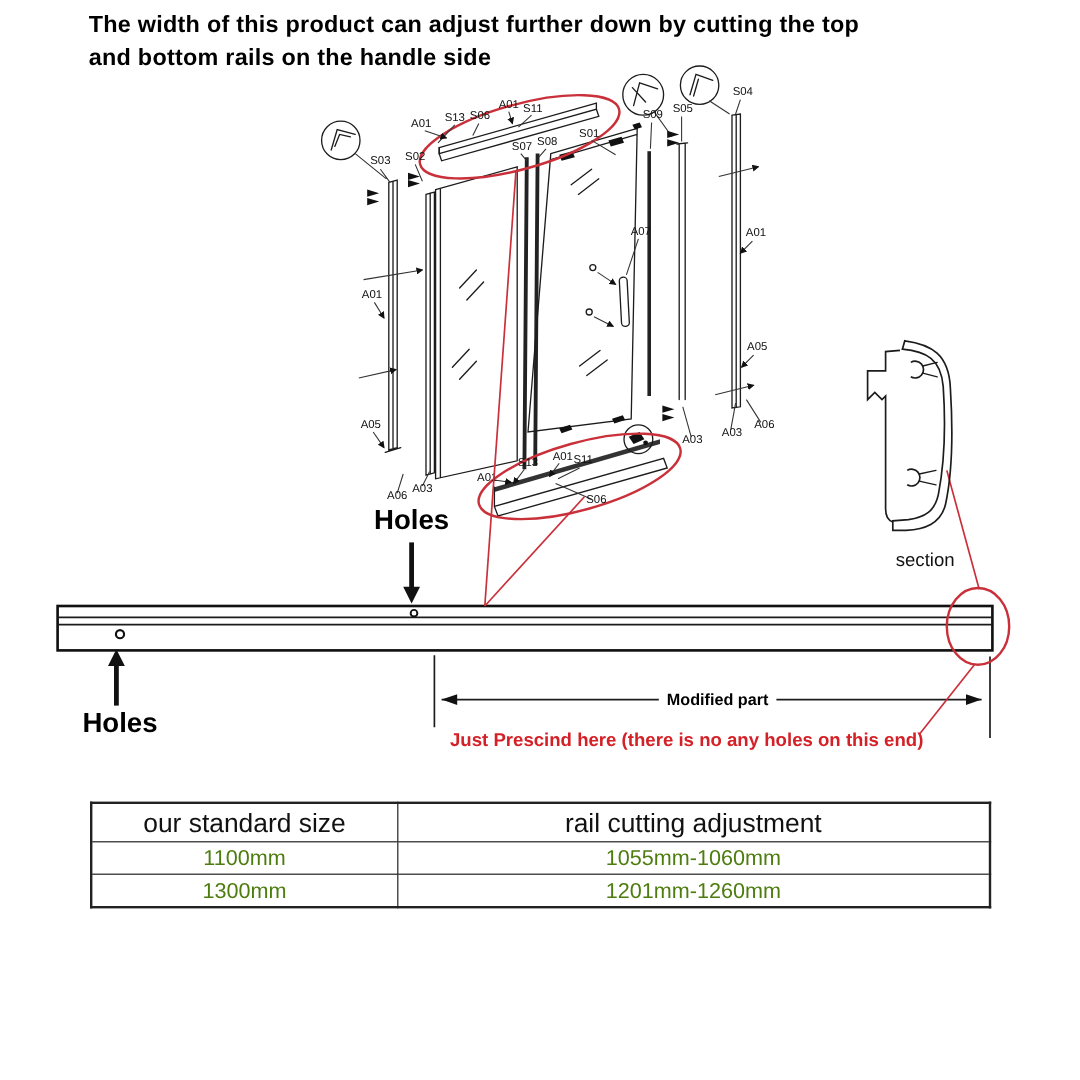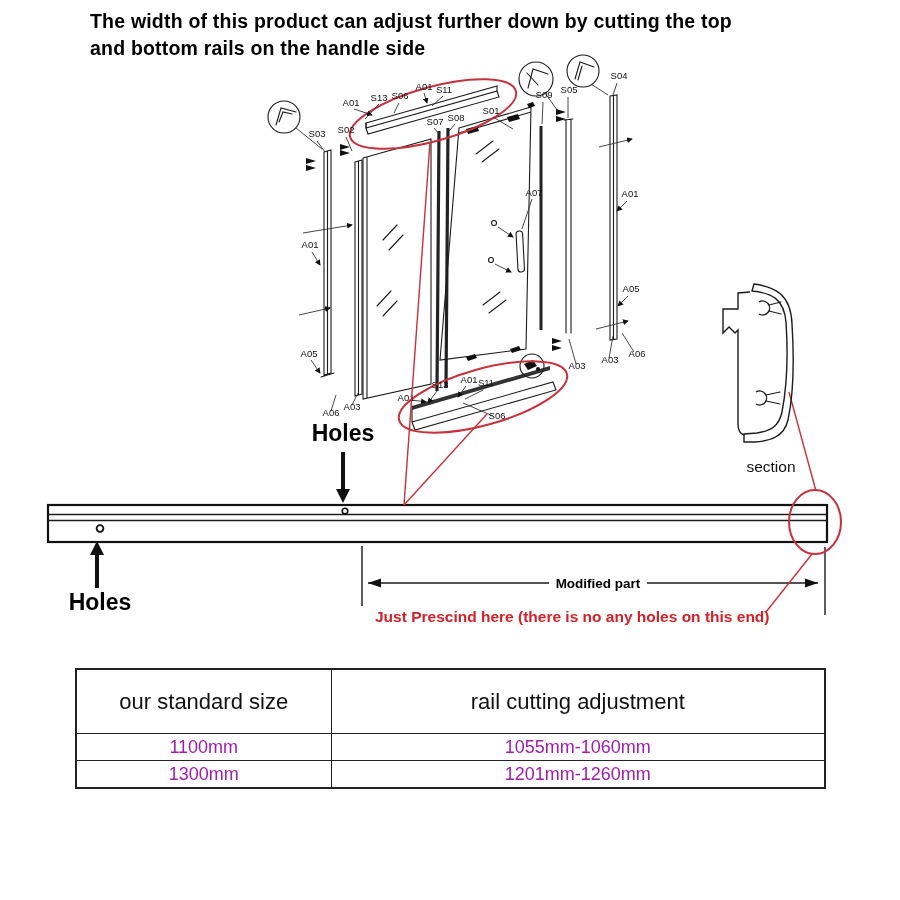--- a/index.html
+++ b/index.html
@@ -1,35 +1,35 @@
 <!DOCTYPE html>
 <html style="--red: #C9303A; --red-text: #D42127;"><head>
 <meta charset="utf-8">
 <style>
   html,body{margin:0;padding:0;background:#fff;}
   body{width:900px;height:900px;position:relative;font-family:"Liberation Sans",sans-serif;overflow:hidden;}
-  .title{position:absolute;left:90px;top:8px;font-weight:bold;font-size:19.5px;line-height:27px;color:#000;letter-spacing:.2px;}
+  .title{position:absolute;left:74px;top:8px;font-weight:bold;font-size:19.5px;line-height:27px;color:#000;letter-spacing:.2px;}
   svg.diagram{position:absolute;left:0;top:0;}
   .ln{stroke:#1c1c1c;fill:none;stroke-width:1.1;stroke-linecap:round;}
   .ln2{stroke:#1c1c1c;fill:none;stroke-width:1.4;}
   .thickbar{stroke:#222;stroke-width:3.2;fill:none;}
   .bar9{stroke:#222;stroke-width:3;fill:none;}
   .blk{fill:#111;stroke:none;}
   .lead{stroke:#333;stroke-width:.9;fill:none;}
   .lead2{stroke:#333;stroke-width:.9;fill:none;}
   .redln{stroke:var(--red);stroke-width:1.4;fill:none;}
   .rede{stroke:var(--red);stroke-width:2;fill:none;}
   .plabel{font-family:"Liberation Sans",sans-serif;font-size:9.5px;fill:#111;}
   .big{font-family:"Liberation Sans",sans-serif;font-size:23px;font-weight:bold;fill:#000;}
   .mid{font-family:"Liberation Sans",sans-serif;font-size:13.5px;font-weight:bold;fill:#000;}
   .note{font-family:"Liberation Sans",sans-serif;font-size:15.5px;font-weight:bold;fill:var(--red-text);}
   .sec{font-family:"Liberation Sans",sans-serif;font-size:15.5px;fill:#111;}
   table.size-table{position:absolute;left:75px;top:668px;width:751px;border-collapse:collapse;table-layout:fixed;border:2.5px solid #222;background:#fff;}
-  table.size-table th{border:1.6px solid #222;font-size:22px;font-weight:normal;color:#111;height:31px;text-align:center;padding:16px;}
-  table.size-table td{border:1.6px solid #222;font-size:18px;color:#a21caf;height:26px;text-align:center;padding:0;}
+  table.size-table th{border:1.6px solid #222;font-size:22px;font-weight:normal;color:#111;height:31px;text-align:center;padding:0;}
+  table.size-table td{border:1.6px solid #222;font-size:18px;color:#4d7c0f;height:26px;text-align:center;padding:0;}
 </style>
 </head>
 <body>
 
 <div class="title">
   <div>The width of this product can adjust further down by cutting the top</div>
   <div>and bottom rails on the handle side</div>
 </div>
 
 <svg class="diagram" width="900" height="660" viewBox="0 0 900 660">

